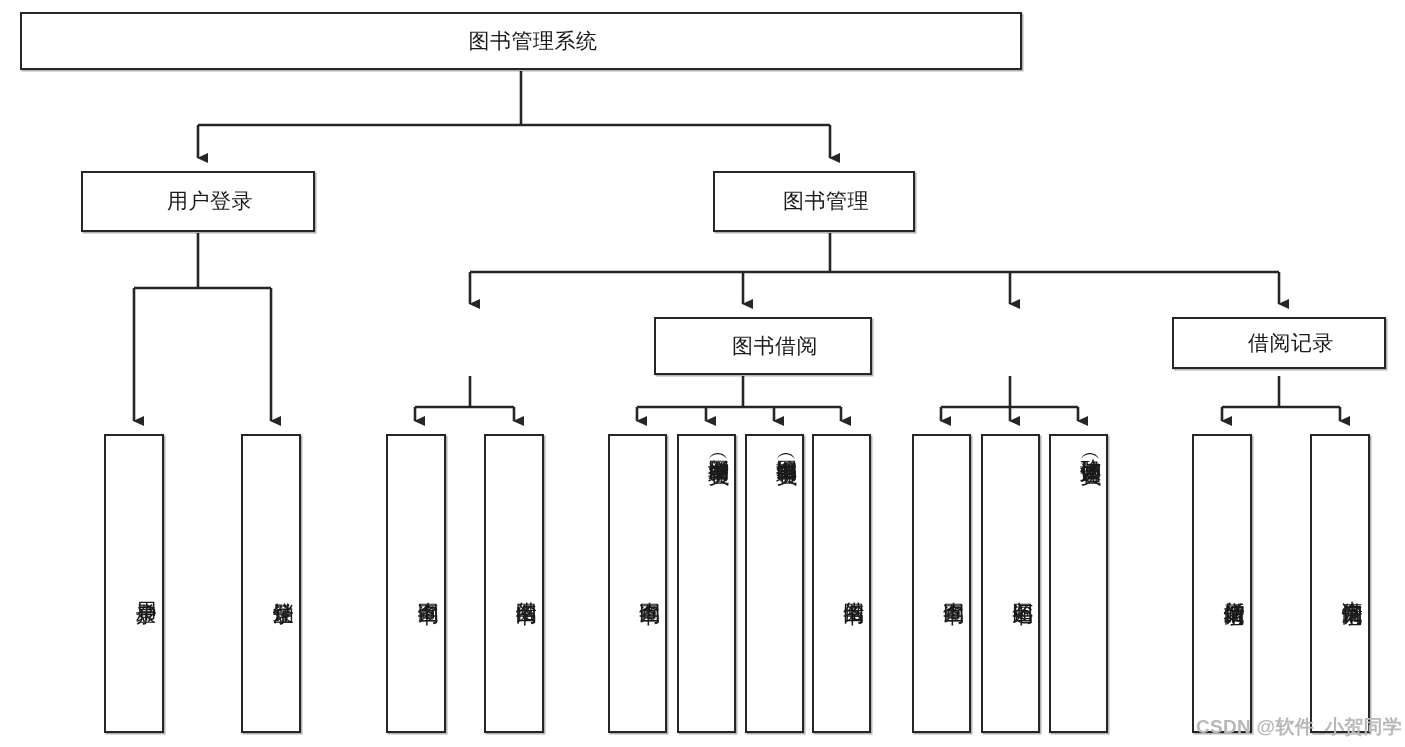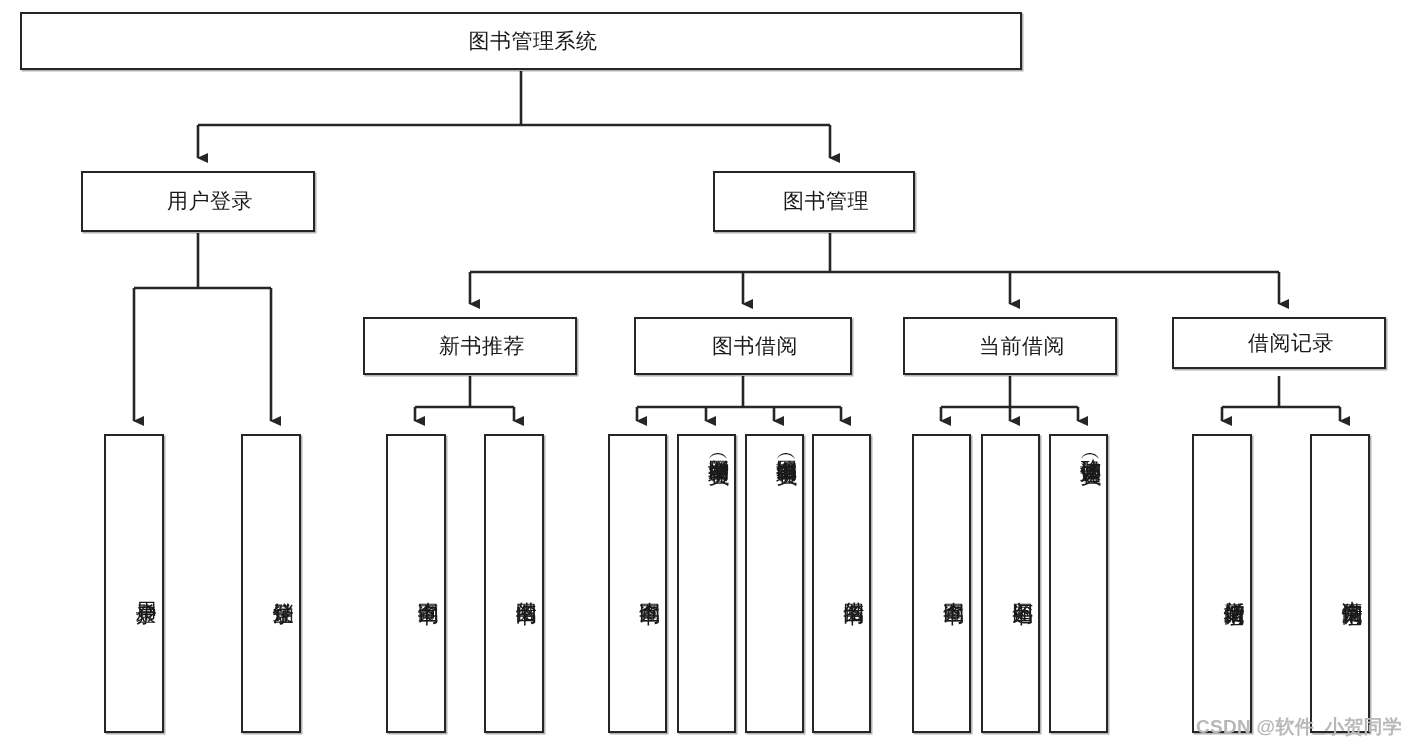--- a/index.html
+++ b/index.html
@@ -154,31 +154,25 @@
   </div>
 
   <div class="node-box node-h" style="left:81px; top:171px; width:234px; height:61px;">
     <span class="node-label">用户登录</span>
   </div>
 
   <div class="node-box node-h" style="left:713px; top:171px; width:202px; height:61px;">
     <span class="node-label">图书管理</span>
   </div>
 
-  <div class="node-box node-h" style="left:363px; top:317px; width:214px; height:58px;">
-    <span class="node-label">新书推荐</span>
-  </div>
-
-  <div class="node-box node-h" style="left:634px; top:317px; width:218px; height:58px;">
+
+  <div class="node-box node-h" style="left:654px; top:317px; width:218px; height:58px;">
     <span class="node-label">图书借阅</span>
   </div>
 
-  <div class="node-box node-h" style="left:903px; top:317px; width:214px; height:58px;">
-    <span class="node-label">当前借阅</span>
-  </div>
 
   <div class="node-box node-h" style="left:1172px; top:317px; width:214px; height:52px;">
     <span class="node-label">借阅记录</span>
   </div>
 
   <div class="node-box node-v" style="left:104px; top:434px; width:60px; height:299px; align-items:center;">
     <span class="node-label">用户登录</span>
   </div>
 
   <div class="node-box node-v" style="left:241px; top:434px; width:60px; height:299px; align-items:center;">

